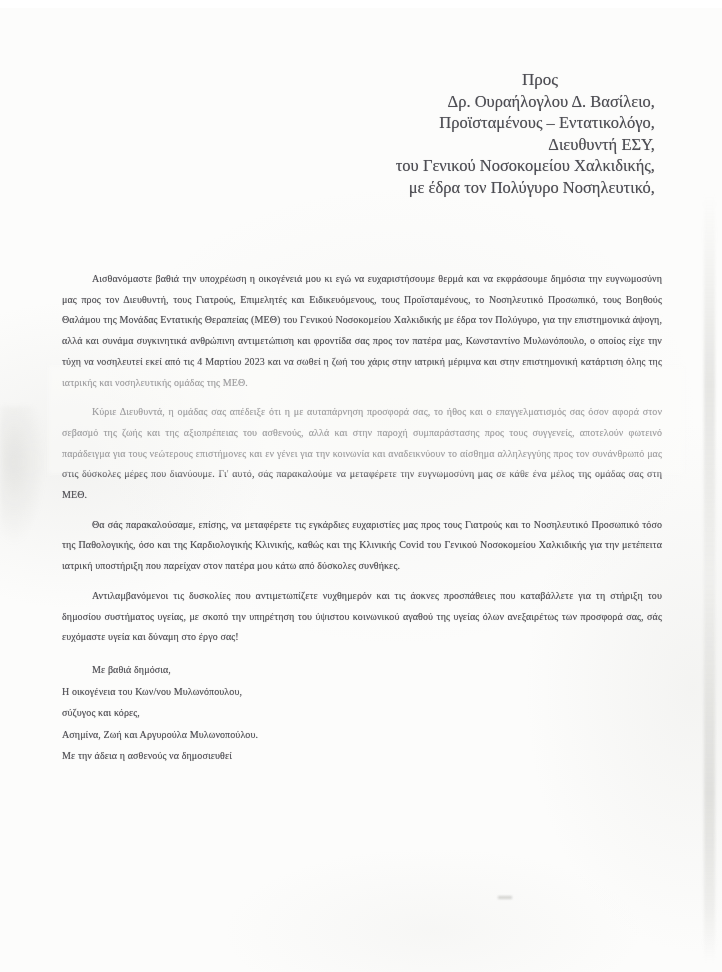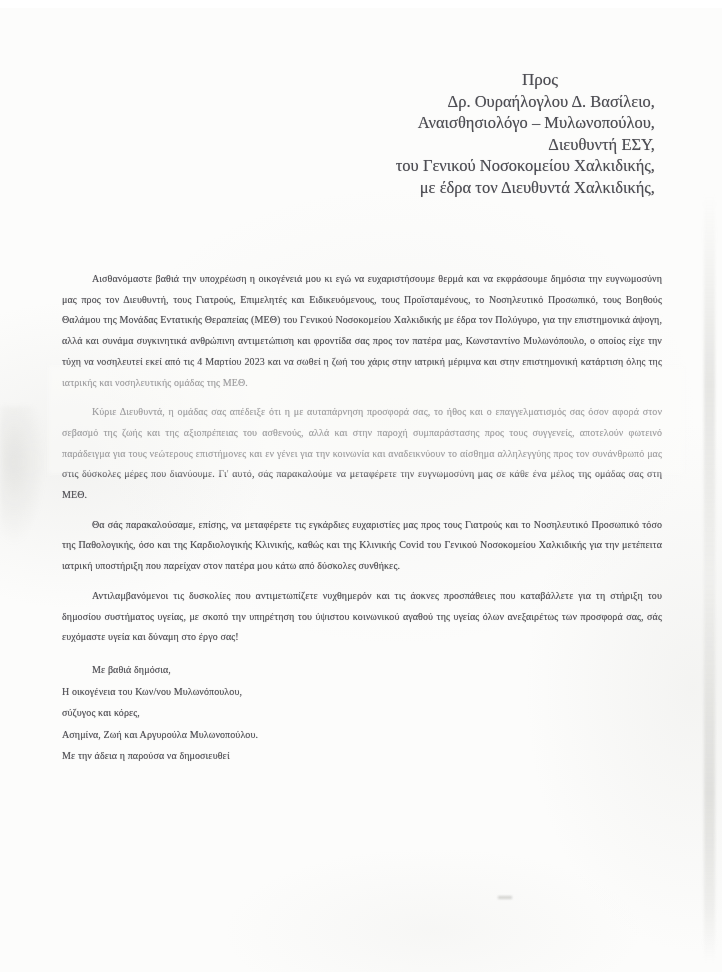--- a/index.html
+++ b/index.html
@@ -110,39 +110,39 @@
   }
 </style>
 </head>
 <body>
 
 <div class="page">
 
   <div class="recipient">
     <div class="salutation">Προς</div>
     <div>Δρ. Ουραήλογλου Δ. Βασίλειο,</div>
-    <div>Αναισθησιολόγο – Μυλωνοπούλου,</div>
+    <div>Προϊσταμένους – Εντατικολόγο,</div>
     <div>Διευθυντή ΕΣΥ,</div>
     <div>του Γενικού Νοσοκομείου Χαλκιδικής,</div>
-    <div>με έδρα τον Διευθυντά Χαλκιδικής,</div>
+    <div>με έδρα τον Πολύγυρο Νοσηλευτικό,</div>
   </div>
 
   <div class="letter-body">
     <p>Αισθανόμαστε βαθιά την υποχρέωση η οικογένειά μου κι εγώ να ευχαριστήσουμε θερμά και να εκφράσουμε δημόσια την ευγνωμοσύνη μας προς τον Διευθυντή, τους Γιατρούς, Επιμελητές και Ειδικευόμενους, τους Προϊσταμένους, το Νοσηλευτικό Προσωπικό, τους Βοηθούς Θαλάμου της Μονάδας Εντατικής Θεραπείας (ΜΕΘ) του Γενικού Νοσοκομείου Χαλκιδικής με έδρα τον Πολύγυρο, για την επιστημονικά άψογη, αλλά και συνάμα συγκινητικά ανθρώπινη αντιμετώπιση και φροντίδα σας προς τον πατέρα μας, Κωνσταντίνο Μυλωνόπουλο, ο οποίος είχε την τύχη να νοσηλευτεί εκεί από τις 4 Μαρτίου 2023 και να σωθεί η ζωή του χάρις στην ιατρική μέριμνα και στην επιστημονική κατάρτιση όλης της ιατρικής και νοσηλευτικής ομάδας της ΜΕΘ.</p>
     <p>Κύριε Διευθυντά, η ομάδας σας απέδειξε ότι η με αυταπάρνηση προσφορά σας, το ήθος και ο επαγγελματισμός σας όσον αφορά στον σεβασμό της ζωής και της αξιοπρέπειας του ασθενούς, αλλά και στην παροχή συμπαράστασης προς τους συγγενείς, αποτελούν φωτεινό παράδειγμα για τους νεώτερους επιστήμονες και εν γένει για την κοινωνία και αναδεικνύουν το αίσθημα αλληλεγγύης προς τον συνάνθρωπό μας στις δύσκολες μέρες που διανύουμε. Γι' αυτό, σάς παρακαλούμε να μεταφέρετε την ευγνωμοσύνη μας σε κάθε ένα μέλος της ομάδας σας στη ΜΕΘ.</p>
     <p>Θα σάς παρακαλούσαμε, επίσης, να μεταφέρετε τις εγκάρδιες ευχαριστίες μας προς τους Γιατρούς και το Νοσηλευτικό Προσωπικό τόσο της Παθολογικής, όσο και της Καρδιολογικής Κλινικής, καθώς και της Κλινικής Covid του Γενικού Νοσοκομείου Χαλκιδικής για την μετέπειτα ιατρική υποστήριξη που παρείχαν στον πατέρα μου κάτω από δύσκολες συνθήκες.</p>
     <p>Αντιλαμβανόμενοι τις δυσκολίες που αντιμετωπίζετε νυχθημερόν και τις άοκνες προσπάθειες που καταβάλλετε για τη στήριξη του δημοσίου συστήματος υγείας, με σκοπό την υπηρέτηση του ύψιστου κοινωνικού αγαθού της υγείας όλων ανεξαιρέτως των προσφορά σας, σάς ευχόμαστε υγεία και δύναμη στο έργο σας!</p>
 
     <div class="closing">Με βαθιά δημόσια,</div>
 
     <div class="signature">
       <div>Η οικογένεια του Κων/νου Μυλωνόπουλου,</div>
       <div>σύζυγος και κόρες,</div>
       <div>Ασημίνα, Ζωή και Αργυρούλα Μυλωνοπούλου.</div>
-      <div>Με την άδεια η παρούσα να δημοσιευθεί</div>
+      <div>Με την άδεια η ασθενούς να δημοσιευθεί</div>
     </div>
   </div>
 
   <div class="artifact fade-band"></div>
   <div class="artifact smudge-left"></div>
   <div class="artifact streak-right"></div>
   <div class="artifact speck"></div>
 
 </div>
 

